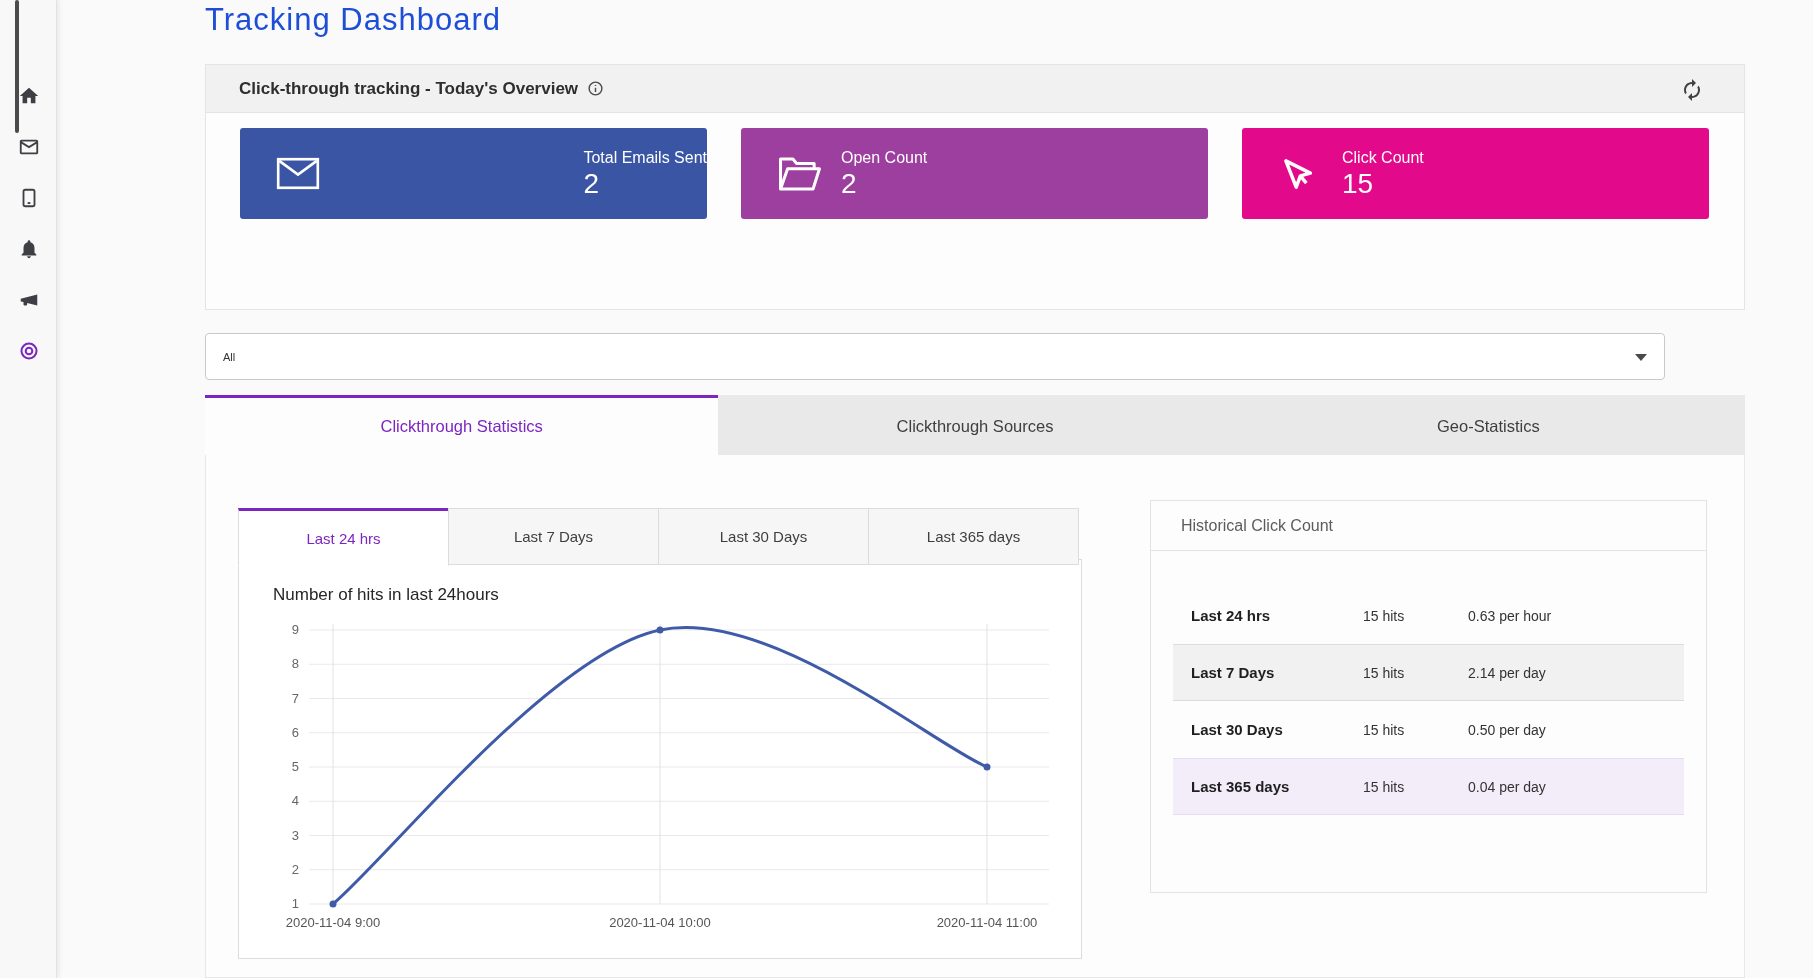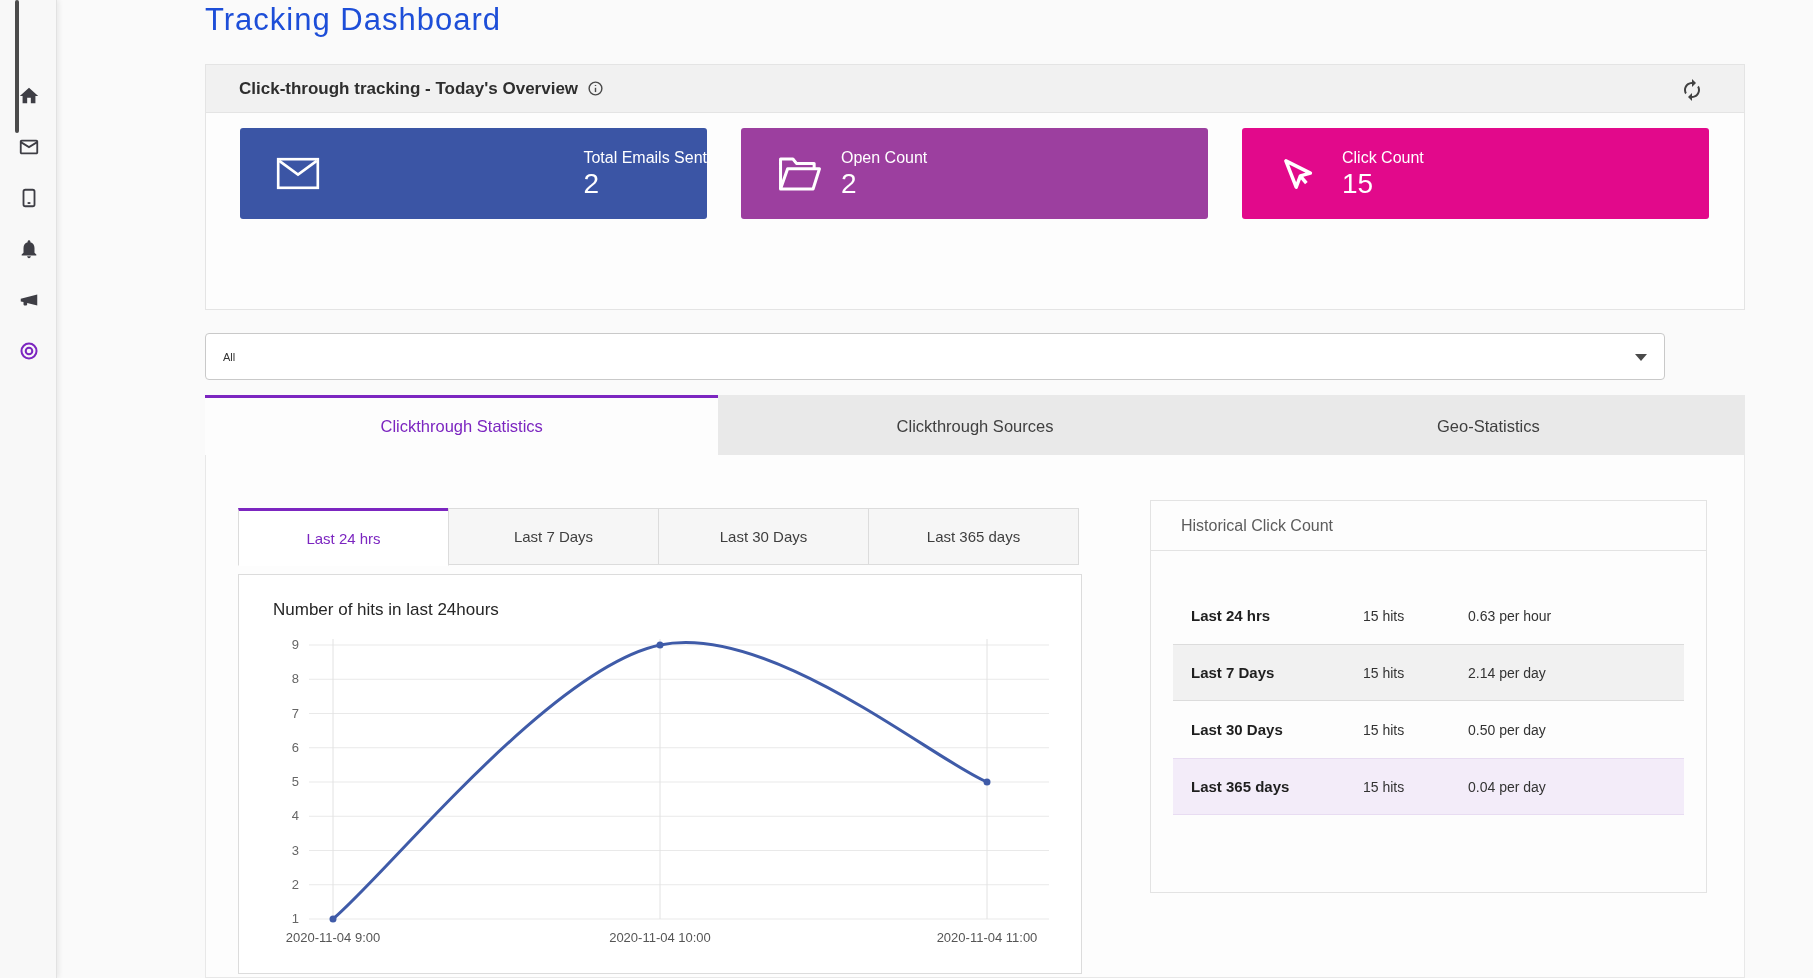--- a/index.html
+++ b/index.html
@@ -47,21 +47,21 @@
 
   
   .range-tabs { position:absolute; left:238px; top:508px; display:flex; z-index:2; }
   .rtab { width:211px; height:57px; display:flex; align-items:center; justify-content:center; font-size:15px;
           color:#3f3f3f; background:#f6f6f6; border:1px solid #dcdcdc; margin-left:-1px; cursor:pointer; }
   .rtab:first-child { margin-left:0; }
   .rtab.active { background:#fff; color:var(--accent); border-top:3px solid var(--accent);
                  border-bottom:1px solid #fff; height:58px; }
 
   
-  .chart-card { position:absolute; left:238px; top:574px; width:844px; height:400px; background:#fff; border:1px solid #dcdcdc; }
+  .chart-card { position:absolute; left:238px; top:559px; width:844px; height:400px; background:#fff; border:1px solid #dcdcdc; }
   .chart-title { position:absolute; left:34px; top:25px; font-size:17px; color:#262626; }
   .chart-svg { position:absolute; left:18px; top:56px; }
   .chart-svg text { font-family:"Liberation Sans","DejaVu Sans",sans-serif; }
 
   
   .hist { position:absolute; left:1150px; top:500px; width:557px; height:393px; background:#fdfdfd; border:1px solid #e3e3e3; }
   .hist-header { height:50px; display:flex; align-items:center; padding-left:30px; font-size:16px; color:#5c5c5c;
                  border-bottom:1px solid #e3e3e3; }
   .hist-table { margin:36px 22px 0 22px; }
   .hist-row { height:57px; display:flex; align-items:center; cursor:pointer; }

